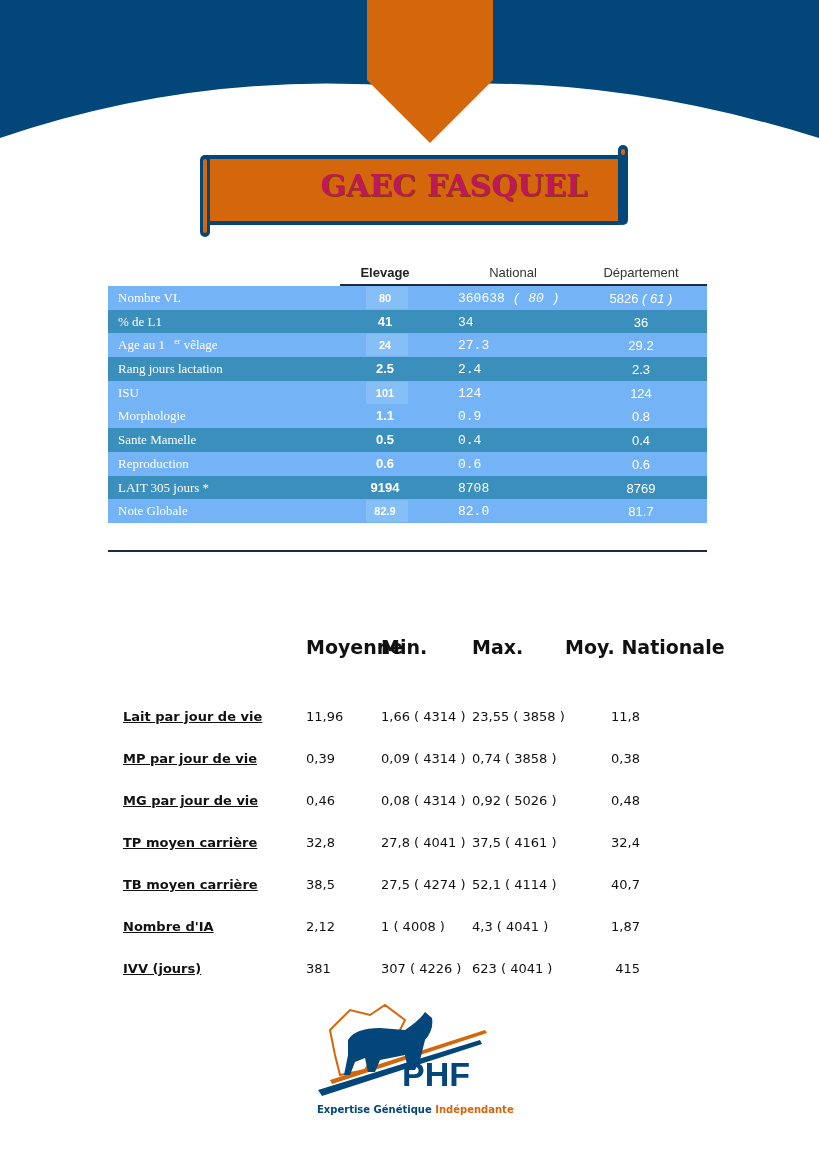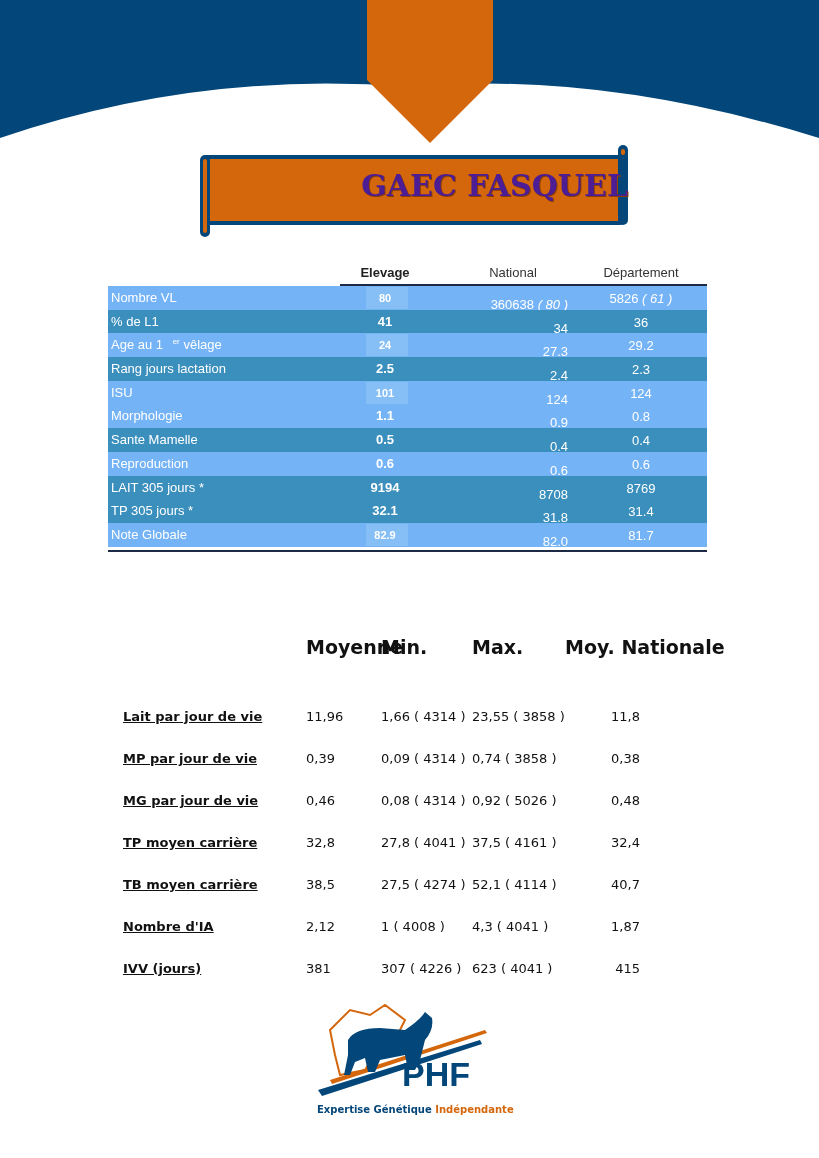--- a/index.html
+++ b/index.html
@@ -1,33 +1,33 @@
 <!DOCTYPE html>
 <html><head>
   <meta charset="utf-8">
   <style>
     html, body { margin: 0; padding: 0; }
     body { width: 819px; height: 1158px; position: relative; background: #ffffff; overflow: hidden; font-family: "Liberation Sans", sans-serif; }
     .header-band { position: absolute; left: 0; top: 0; width: 819px; height: 150px; }
     .banner { position: absolute; left: 200px; top: 145px; width: 428px; height: 92px; }
-    .banner-title { position: absolute; left: 200px; top: 168px; width: 428px; text-align: right; color: #4c1d95; font-family: "DejaVu Serif", serif; font-weight: bold; font-size: 30px; letter-spacing: 0px; text-shadow: 1px 1px 0 #8a3d00; }
+    .banner-title { position: absolute; left: 200px; top: 168px; width: 428px; text-align: center; color: #be185d; font-family: "DejaVu Serif", serif; font-weight: bold; font-size: 30px; letter-spacing: 0px; text-shadow: 1px 1px 0 #8a3d00; padding-left: 40px; }
 
     
     .stats { position: absolute; left: 108px; top: 262px; width: 599px; }
     .stats-head { height: 24px; position: relative; font-size: 13px; color: #333; }
     .stats-head span { position: absolute; top: 3px; text-align: center; }
     .h-elev { left: 237px; width: 80px; font-weight: bold; color: #222; }
     .h-nat { left: 350px; width: 110px; }
     .h-dep { left: 478px; width: 110px; }
     .row { position: relative; height: 23.7px; color: #ffffff; font-size: 13px; }
     .row.light { background: #74b3f5; }
     .row.dark { background: #3b8fbd; }
-    .row .lbl { position: absolute; left: 3px; top: 4px; }
+    .row .lbl { position: absolute; left: 10px; top: 4px; font-family: Liberation Serif, serif; }
     .row .v1 { position: absolute; left: 237px; width: 80px; top: 4px; text-align: center; font-weight: bold; }
-    .row .v2 { position: absolute; left: 350px; width: 110px; top: 11px; text-align: right; }
+    .row .v2 { position: absolute; left: 350px; width: 110px; top: 5px; text-align: left; font-family: Liberation Mono, monospace; }
     .row .v3 { position: absolute; left: 478px; width: 110px; top: 5px; text-align: center; }
     .row .hl { position: absolute; left: 258px; width: 42px; top: 1px; height: 22px; background: #86bff5; }
     .row .v1.small { font-size: 11px; top: 6px; }
     .sup { font-size: 8px; vertical-align: super; padding-left: 6px; }
     .topline { position: absolute; left: 340px; top: 284px; width: 367px; height: 2px; background: #1c2a44; }
     .sepline { position: absolute; left: 108px; top: 550px; width: 599px; height: 2px; background: #1c2a44; }
 
     
     .career { position: absolute; left: 0; top: 0; width: 819px; font-family: "DejaVu Sans", sans-serif; color: #111; }
     .c-head span { position: absolute; top: 636px; font-size: 19px; font-weight: bold; }
@@ -115,26 +115,20 @@
     <span class="lbl">Reproduction</span>
     <span class="v1">0.6</span>
     <span class="v2">0.6</span>
     <span class="v3">0.6</span>
   </div>
   <div class="row dark">
     <span class="lbl">LAIT 305 jours *</span>
     <span class="v1">9194</span>
     <span class="v2">8708</span>
     <span class="v3">8769</span>
-  </div>
-  <div class="row dark">
-    <span class="lbl">TP 305 jours *</span>
-    <span class="v1">32.1</span>
-    <span class="v2">31.8</span>
-    <span class="v3">31.4</span>
   </div>
   <div class="row light">
     <div class="hl"></div>
     <span class="lbl">Note Globale</span>
     <span class="v1 small">82.9</span>
     <span class="v2">82.0</span>
     <span class="v3">81.7</span>
   </div>
 </div>
 <div class="topline"></div>

